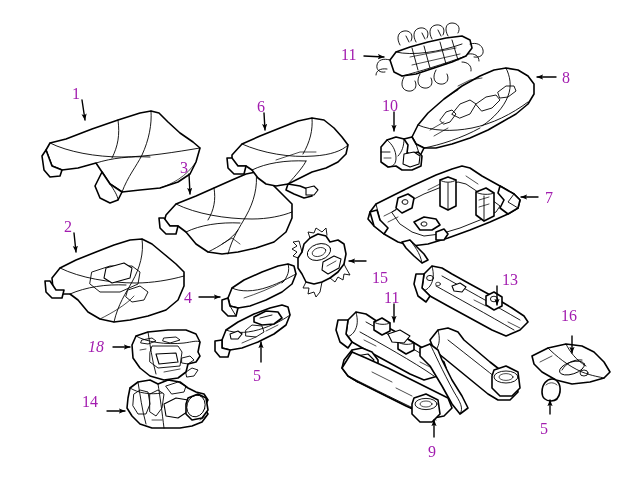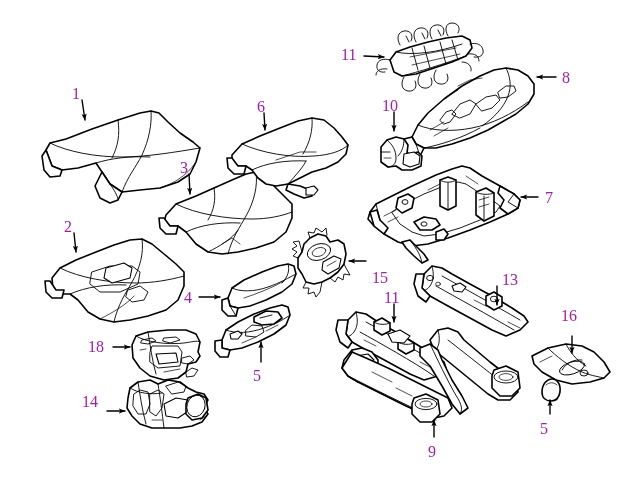--- a/index.html
+++ b/index.html
@@ -443,16 +443,16 @@
     <span class="callout" style="left:562px; top:70px;">8</span>
     <span class="callout" style="left:428px; top:444px;">9</span>
     <span class="callout" style="left:382px; top:98px;">10</span>
     <span class="callout" style="left:341px; top:47px;">11</span>
     <span class="callout" style="left:384px; top:290px;">11</span>
     <span class="callout" style="left:489px; top:272px;margin-left:13px;">13</span>
     <span class="callout" style="left:82px;  top:394px;">14</span>
     <span class="callout" style="left:372px; top:270px;">15</span>
     <span class="callout" style="left:561px; top:308px;">16</span>
     <span class="callout" style="left:540px; top:421px;">5</span>
-    <span class="callout" style="left:88px;  top:339px;">18</span>
+    <span class="callout" style="left:88px;  top:339px;font-style:italic;">18</span>
   </div>
 
 </div>
 
 </body></html>

